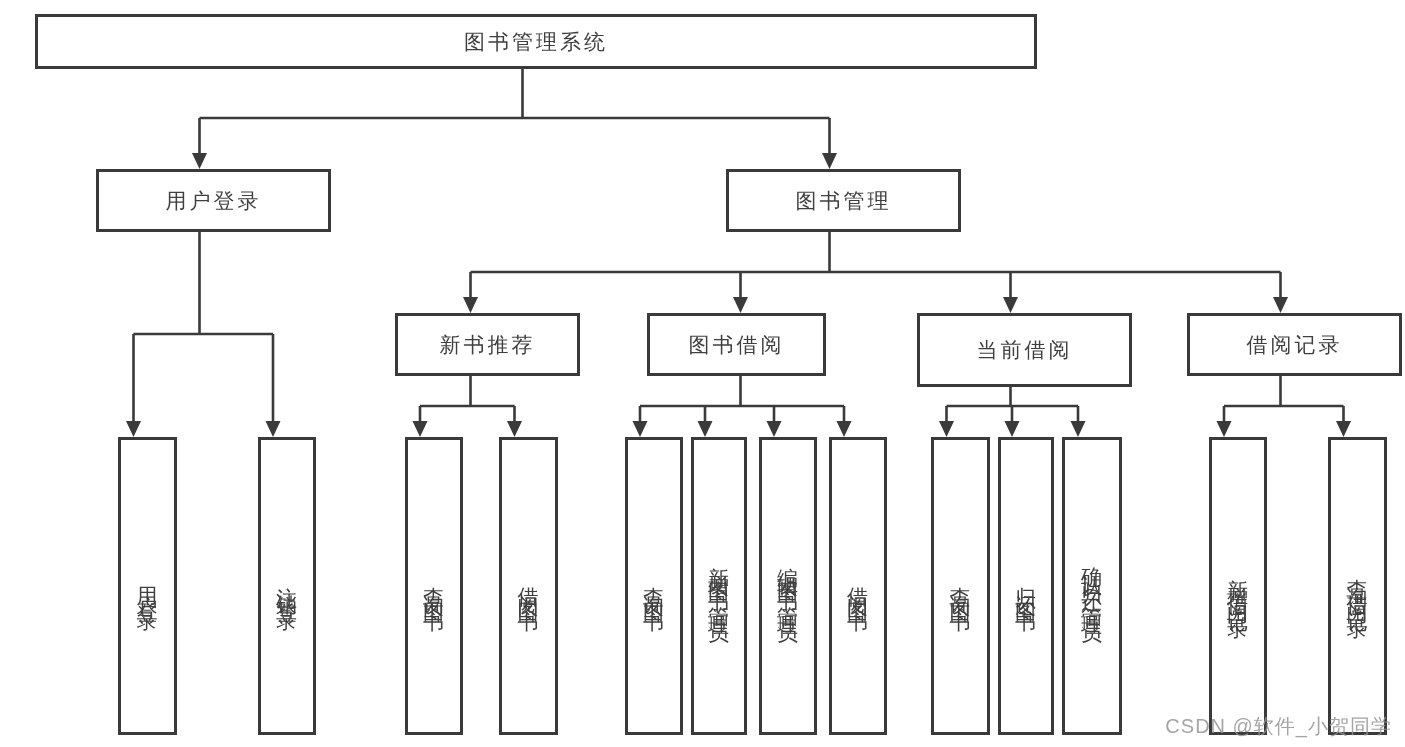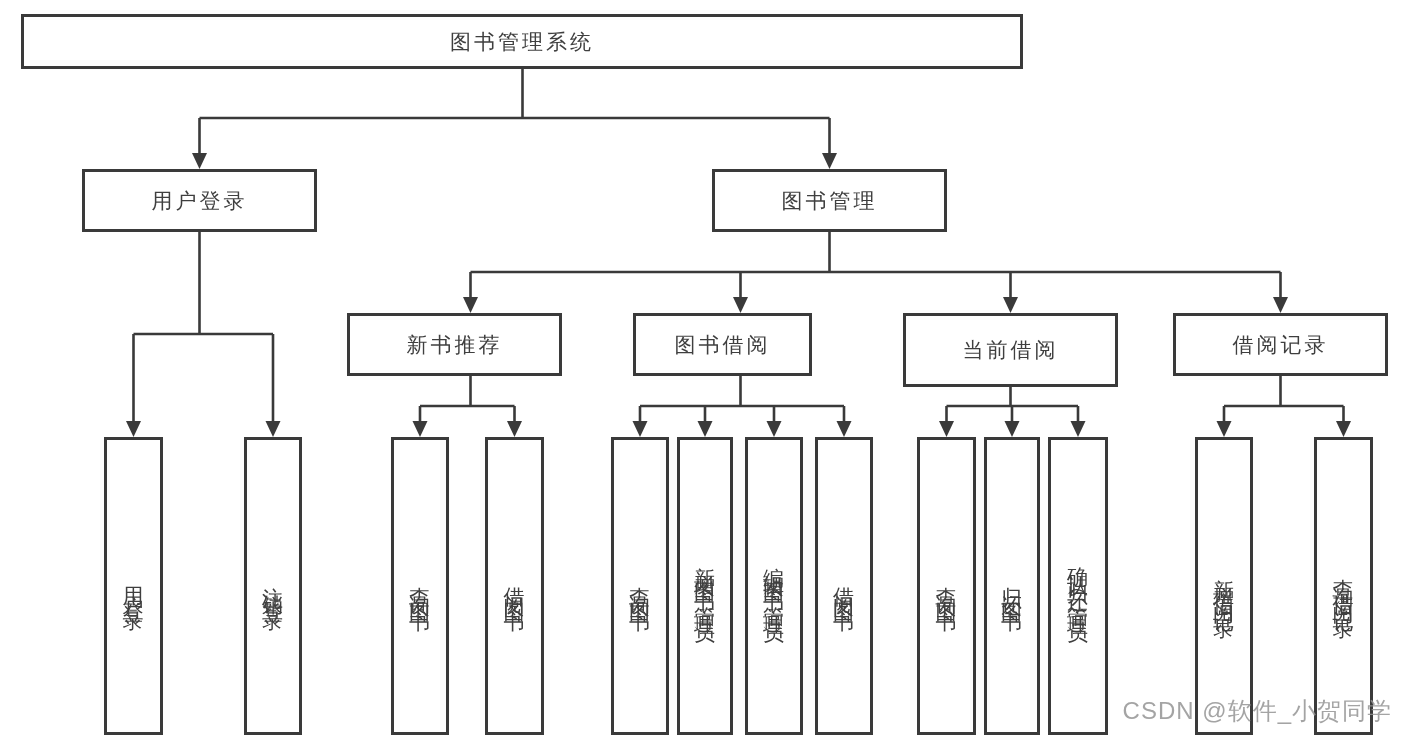--- a/index.html
+++ b/index.html
@@ -18,37 +18,38 @@
   }
   .node {
     position: absolute;
     box-sizing: border-box;
     background: #ffffff;
     border: 3px solid #3a3a3a;
     display: flex;
     align-items: center;
     justify-content: center;
     color: #3f3f3f;
+    margin-left: 14px;
   }
   .node.h span {
     font-size: 21px;
     letter-spacing: 3px;
     white-space: nowrap;
   }
   .node.v span {
     writing-mode: vertical-rl;
     font-size: 21px;
     letter-spacing: 8px;
     line-height: 1;
   }
   .watermark {
     position: absolute;
     right: 13px;
-    bottom: 20px;
-    font-size: 24px;
+    bottom: 7px;
+    font-size: 20px;
     letter-spacing: 1px;
     color: rgba(148, 148, 148, 0.85);
     white-space: nowrap;
   }
 </style>
 </head>
 <body>
 
 <div class="stage">
 
@@ -79,21 +80,21 @@
     <span>图书管理系统</span>
   </div>
 
   <div class="node h" style="left:82px; top:169px; width:235px; height:63px;">
     <span>用户登录</span>
   </div>
   <div class="node h" style="left:712px; top:169px; width:235px; height:63px;">
     <span>图书管理</span>
   </div>
 
-  <div class="node h" style="left:347px; top:313px; width:215px; height:63px;">
+  <div class="node h" style="left:381px; top:313px; width:185px; height:63px;">
     <span>新书推荐</span>
   </div>
   <div class="node h" style="left:633px; top:313px; width:179px; height:63px;">
     <span>图书借阅</span>
   </div>
   <div class="node h" style="left:903px; top:313px; width:215px; height:74px;">
     <span>当前借阅</span>
   </div>
   <div class="node h" style="left:1173px; top:313px; width:215px; height:63px;">
     <span>借阅记录</span>

